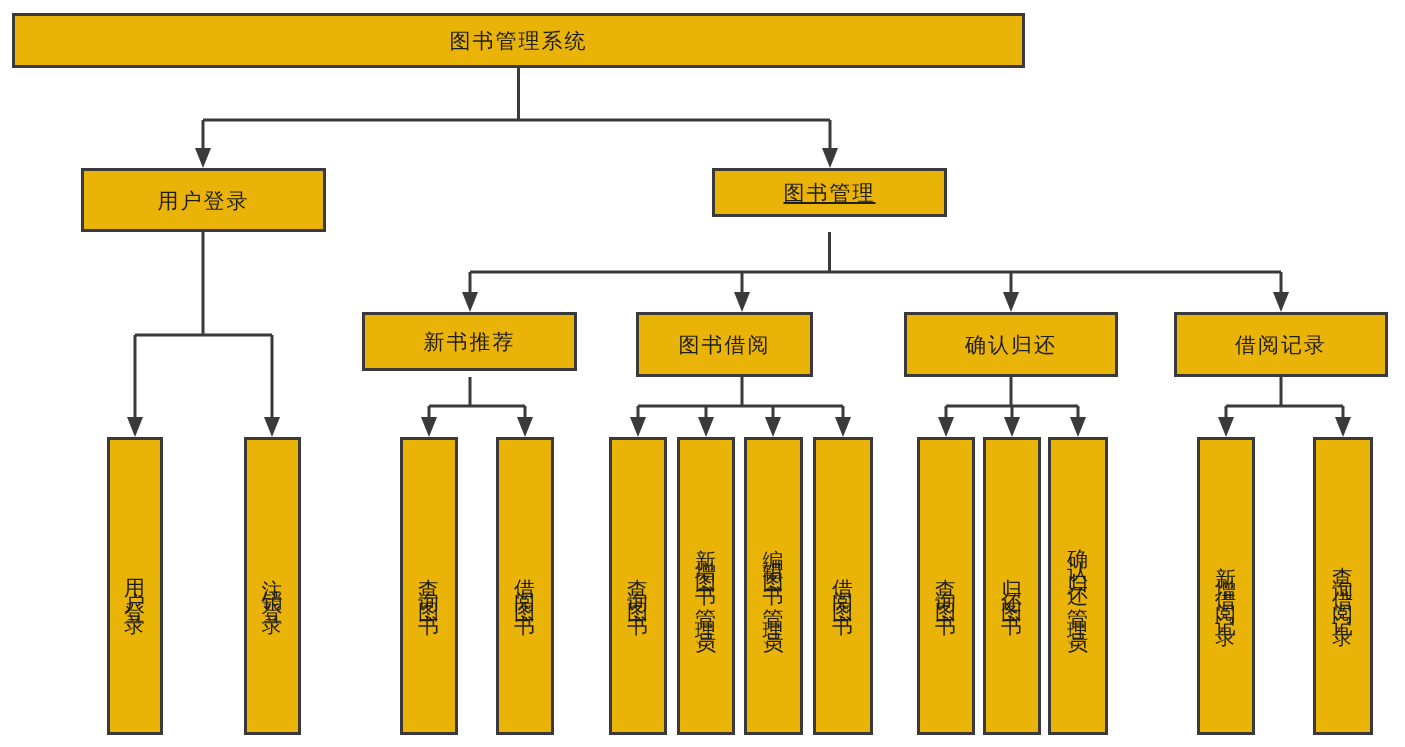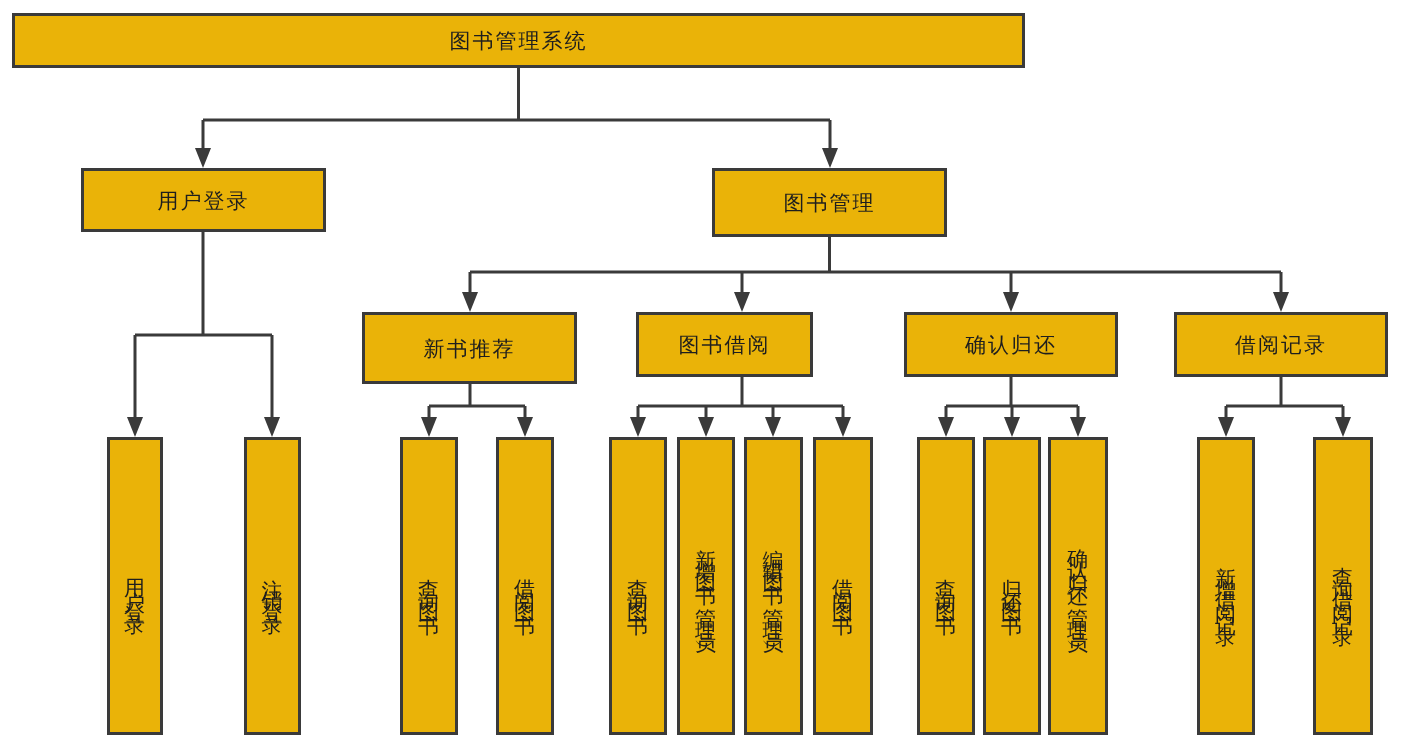--- a/index.html
+++ b/index.html
@@ -60,25 +60,25 @@
     </g>
   </svg>
 
   <div class="box" style="left:12px;top:13px;width:1013px;height:55px;">
     <span>图书管理系统</span>
   </div>
 
   <div class="box" style="left:81px;top:168px;width:245px;height:64px;">
     <span>用户登录</span>
   </div>
-  <div class="box" style="left:712px;top:168px;width:235px;height:69px;">
+  <div class="box" style="left:712px;top:168px;width:235px;height:49px;text-decoration:underline;">
     <span>图书管理</span>
   </div>
 
-  <div class="box" style="left:362px;top:312px;width:215px;height:72px;">
+  <div class="box" style="left:362px;top:312px;width:215px;height:59px;">
     <span>新书推荐</span>
   </div>
   <div class="box" style="left:636px;top:312px;width:177px;height:65px;">
     <span>图书借阅</span>
   </div>
   <div class="box" style="left:904px;top:312px;width:214px;height:65px;">
     <span>确认归还</span>
   </div>
   <div class="box" style="left:1174px;top:312px;width:214px;height:65px;">
     <span>借阅记录</span>

